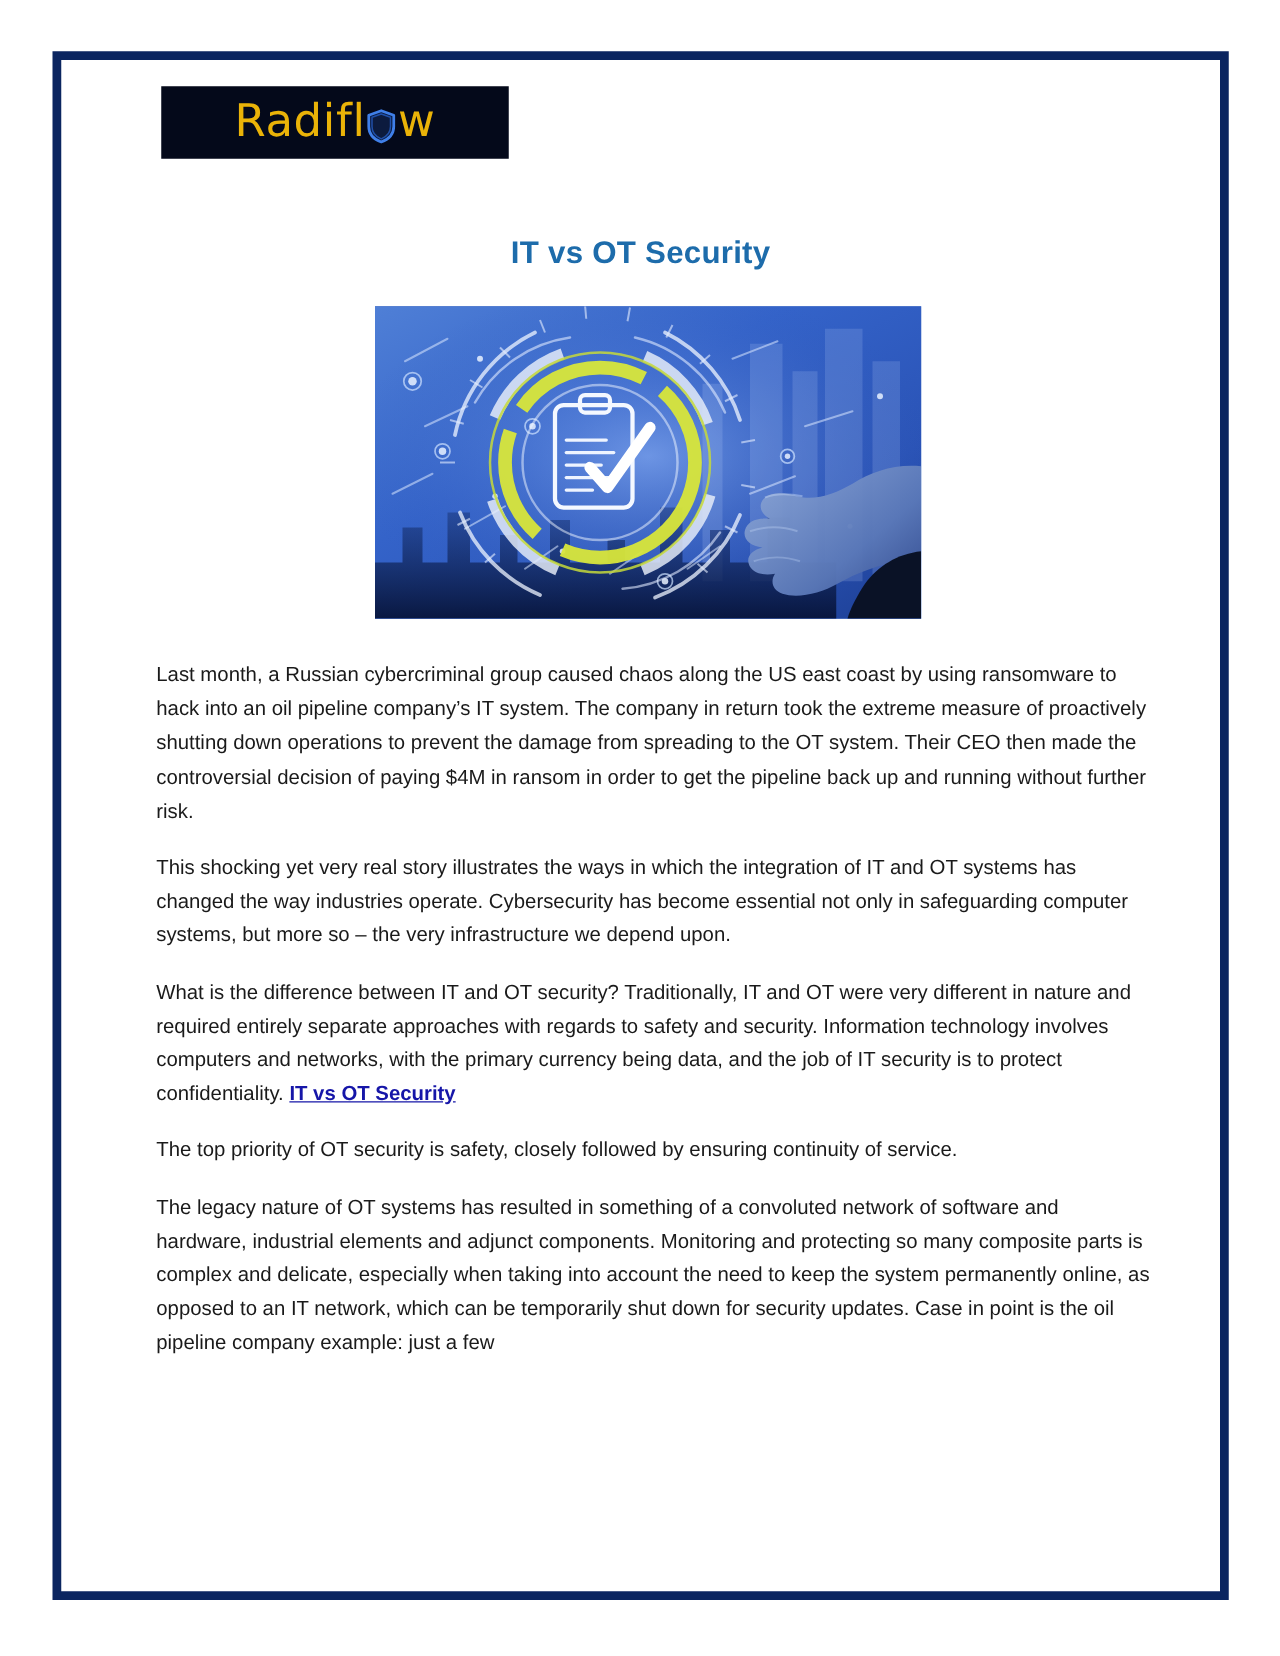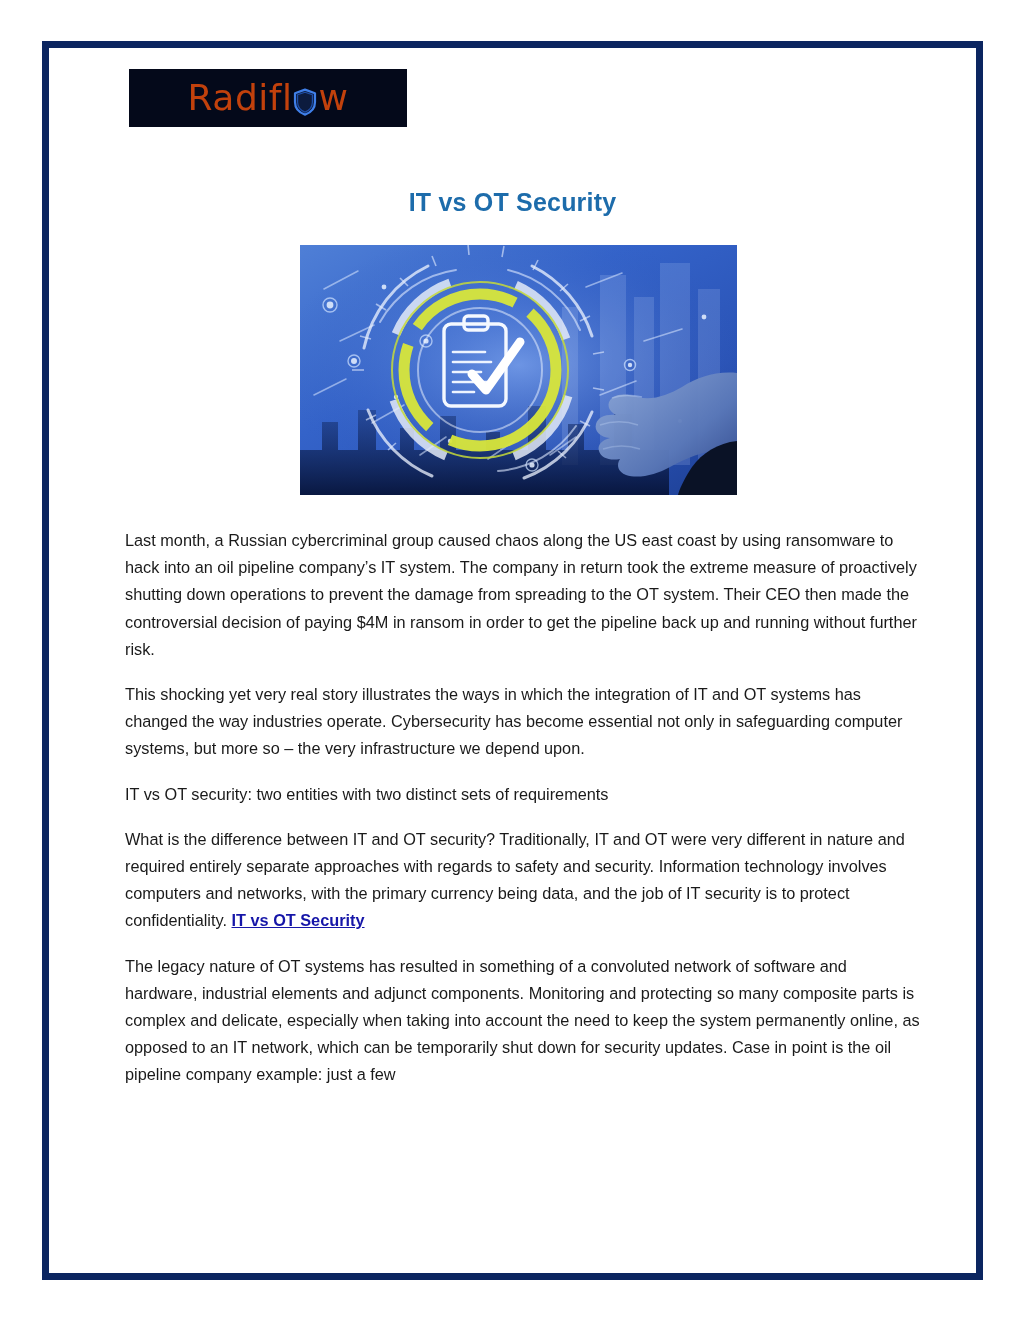--- a/index.html
+++ b/index.html
@@ -49,21 +49,21 @@
     align-items: center;
     justify-content: center;
     overflow: hidden;
   }
   .logo-wordmark {
     display: flex;
     align-items: center;
     font-family: "DejaVu Sans", sans-serif;
     font-size: 36px;
     font-weight: 400;
-    color: #c2410c;
+    color: #eab308;
     letter-spacing: 0.5px;
     line-height: 1;
     white-space: nowrap;
   }
   .logo-shield {
     display: inline-block;
     width: 24px;
     height: 28px;
     margin: 0 1px;
     position: relative;
@@ -285,19 +285,19 @@
 
             <path d="M437 250 L437 196 C418 198 402 208 392 222 C386 231 380 242 378 250 Z" fill="#0a1226"></path>
           </g>
         </g>
       </svg>
     </div>
 
     <div class="body-copy">
       <p>Last month, a Russian cybercriminal group caused chaos along the US east coast by using ransomware to hack into an oil pipeline company’s IT system. The company in return took the extreme measure of proactively shutting down operations to prevent the damage from spreading to the OT system. Their CEO then made the controversial decision of paying $4M in ransom in order to get the pipeline back up and running without further risk.</p>
       <p>This shocking yet very real story illustrates the ways in which the integration of IT and OT systems has changed the way industries operate. Cybersecurity has become essential not only in safeguarding computer systems, but more so – the very infrastructure we depend upon.</p>
-      <p>IT vs OT security: two entities with two distinct sets of requirements</p>
       <p><span>What is the difference between IT and OT security? Traditionally, IT and OT were very different in nature and required entirely separate approaches with regards to safety and security. Information technology involves computers and networks, with the primary currency being data, and the job of IT security is to protect confidentiality. </span><a class="inline-link">IT vs OT Security</a></p>
+      <p>The top priority of OT security is safety, closely followed by ensuring continuity of service.</p>
       <p>The legacy nature of OT systems has resulted in something of a convoluted network of software and hardware, industrial elements and adjunct components. Monitoring and protecting so many composite parts is complex and delicate, especially when taking into account the need to keep the system permanently online, as opposed to an IT network, which can be temporarily shut down for security updates. Case in point is the oil pipeline company example: just a few</p>
     </div>
 
   </div>
 </div>
 
 </body></html>

